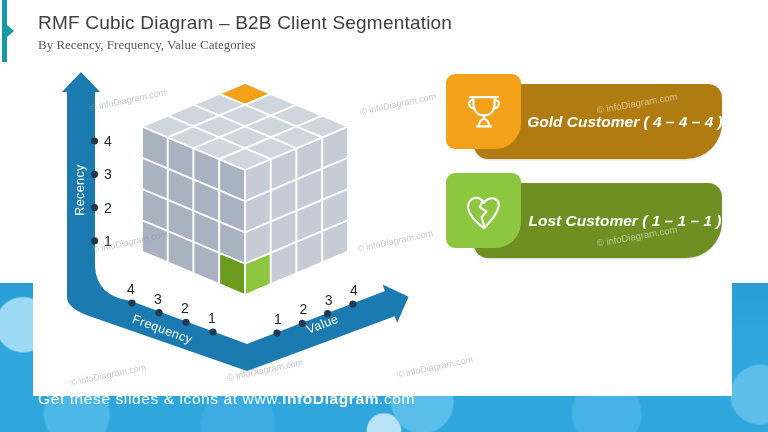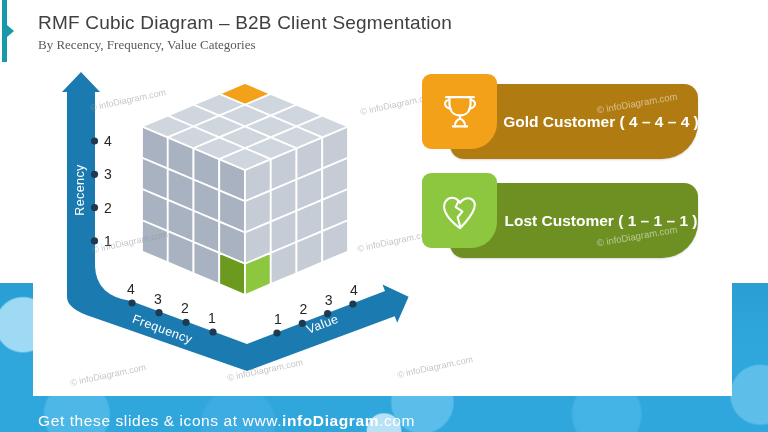--- a/index.html
+++ b/index.html
@@ -36,38 +36,38 @@
   .axis-name{fill:#ffffff;font-size:12.5px;text-anchor:middle;letter-spacing:.4px;}
   .tick-num{fill:#262626;font-size:14px;}
 
   
   .wm{position:absolute;font-size:9px;color:#8f969e;opacity:.55;white-space:nowrap;z-index:3;
       transform:translate(-50%,-50%) rotate(-12deg);}
   .wm-light{position:absolute;font-size:9.5px;color:#ffffff;opacity:.5;white-space:nowrap;z-index:5;
       transform:translate(-50%,-50%) rotate(-10deg);}
 
   
-  .badge{position:absolute;left:422px;width:281px;height:90px;z-index:4;}
+  .badge{position:absolute;left:446px;width:281px;height:90px;z-index:4;font-style:italic;}
   .badge .banner{position:absolute;left:28px;top:11px;width:248px;height:75px;
       border-radius:4px 14px 36px 14px;box-shadow:0 1px 2px rgba(0,0,0,.15);}
   .badge .square{position:absolute;left:0;top:1px;width:75px;height:75px;
       border-radius:9px 9px 26px 9px;display:flex;align-items:center;justify-content:center;}
   .badge .banner-label{position:absolute;left:58px;right:4px;top:0;height:100%;
       display:flex;align-items:center;justify-content:center;
       color:#fff;font-weight:bold;font-size:15.5px;white-space:nowrap;}
   .badge-gold{top:73px;}
   .badge-gold .square{background:#F4A11A;}
   .badge-gold .banner{background:#B07C12;}
   .badge-lost{top:172px;padding-left:40px;}
   .badge-lost .square{background:#8DC63F;}
   .badge-lost .banner{background:#6E9023;}
   .badge svg{display:block;}
 
   
-  .footer{position:absolute;left:38px;top:412px;font-size:15.5px;color:#ffffff;z-index:6;letter-spacing:.6px;}
+  .footer{position:absolute;left:38px;top:390px;font-size:15.5px;color:#ffffff;z-index:6;letter-spacing:.6px;}
   .footer b{font-weight:bold;}
 </style>
 </head>
 <body>
 
 <div class="accent"></div>
 <div class="title">RMF Cubic Diagram – B2B Client Segmentation</div>
 <div class="subtitle">By Recency, Frequency, Value Categories</div>
 
 <div class="texture"></div>

